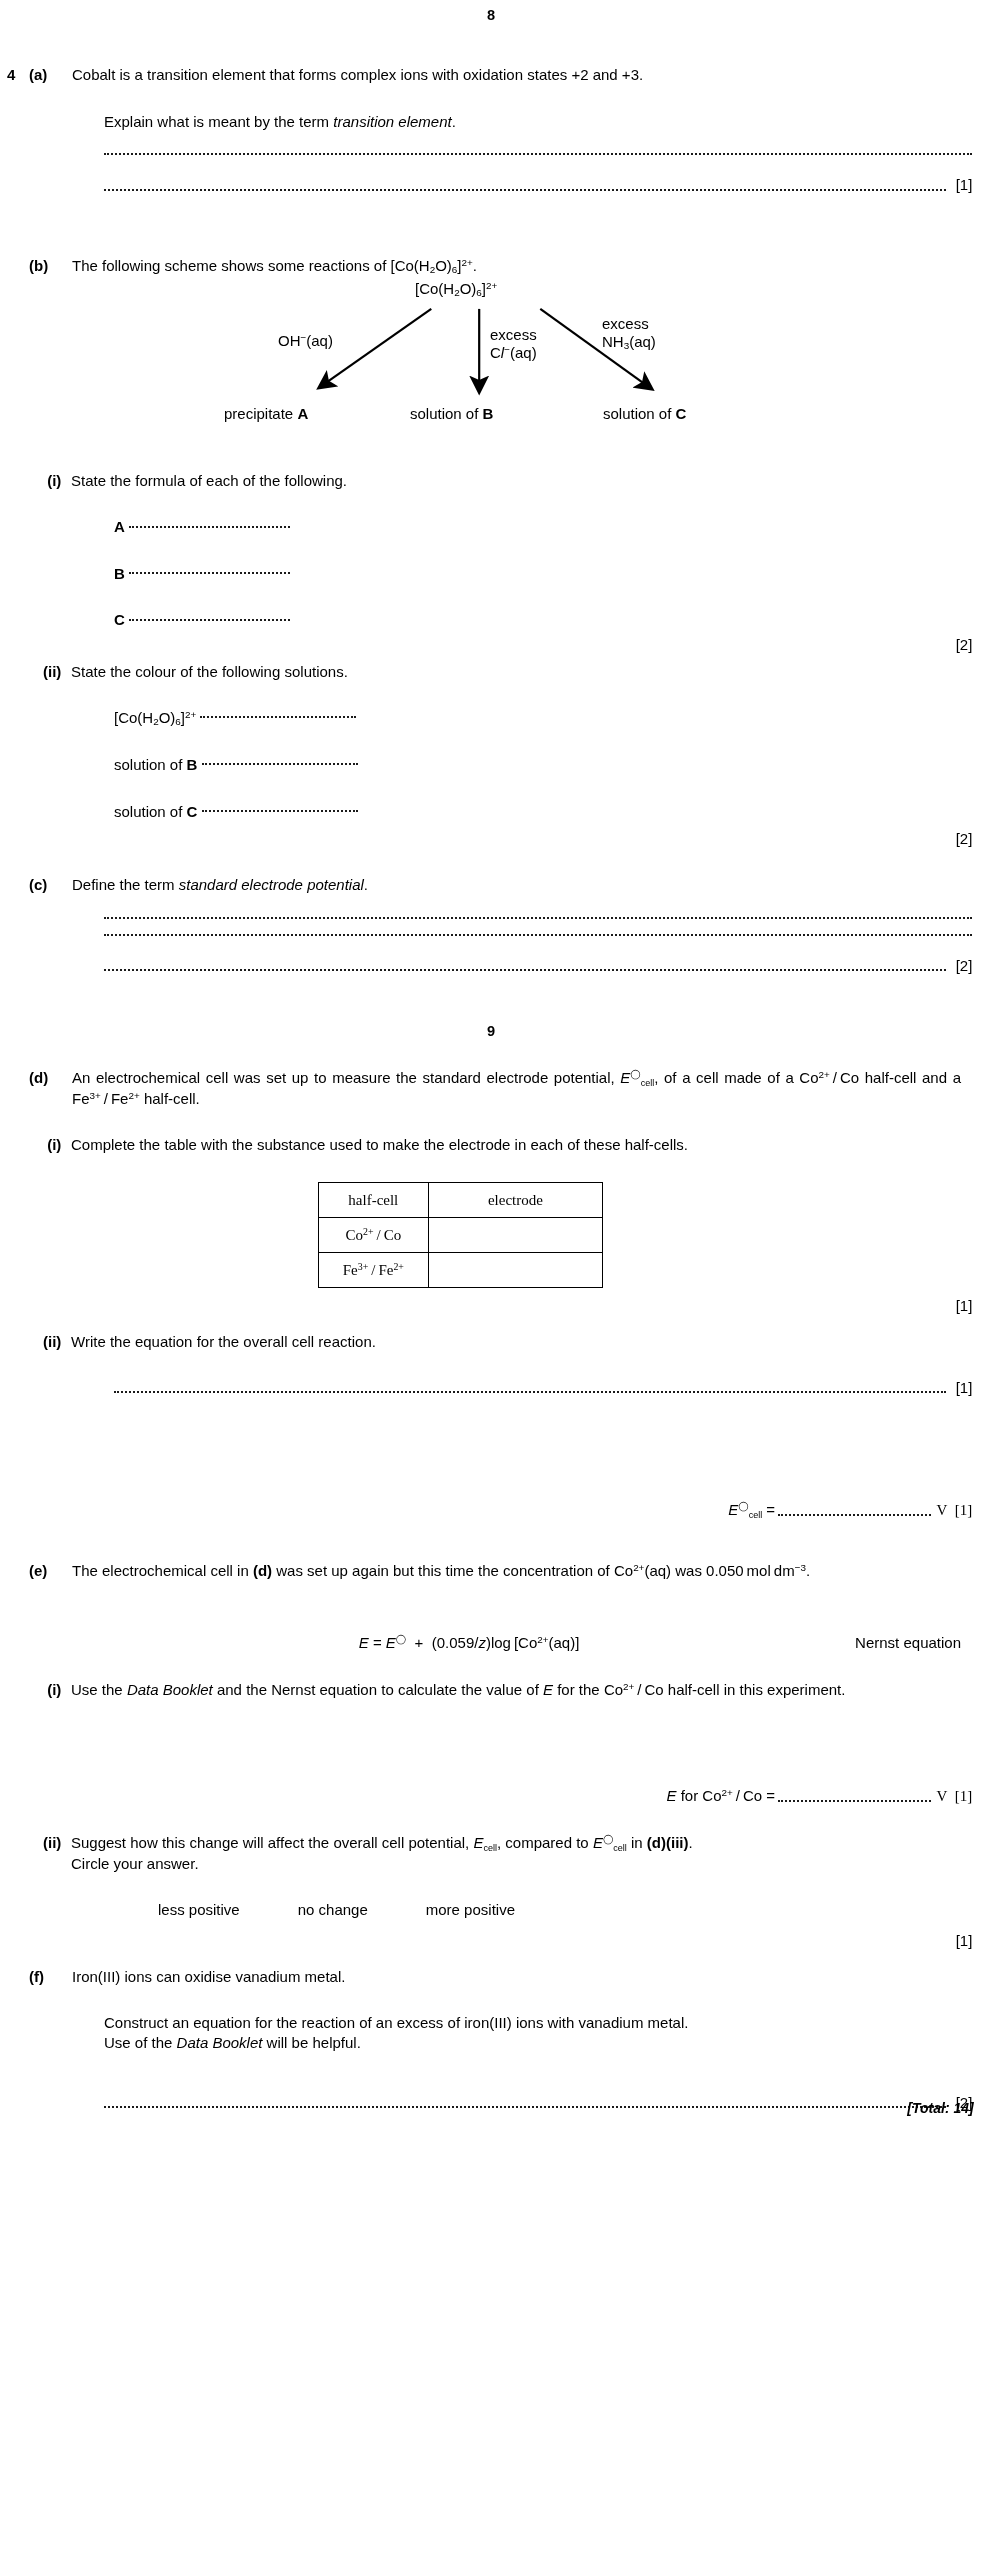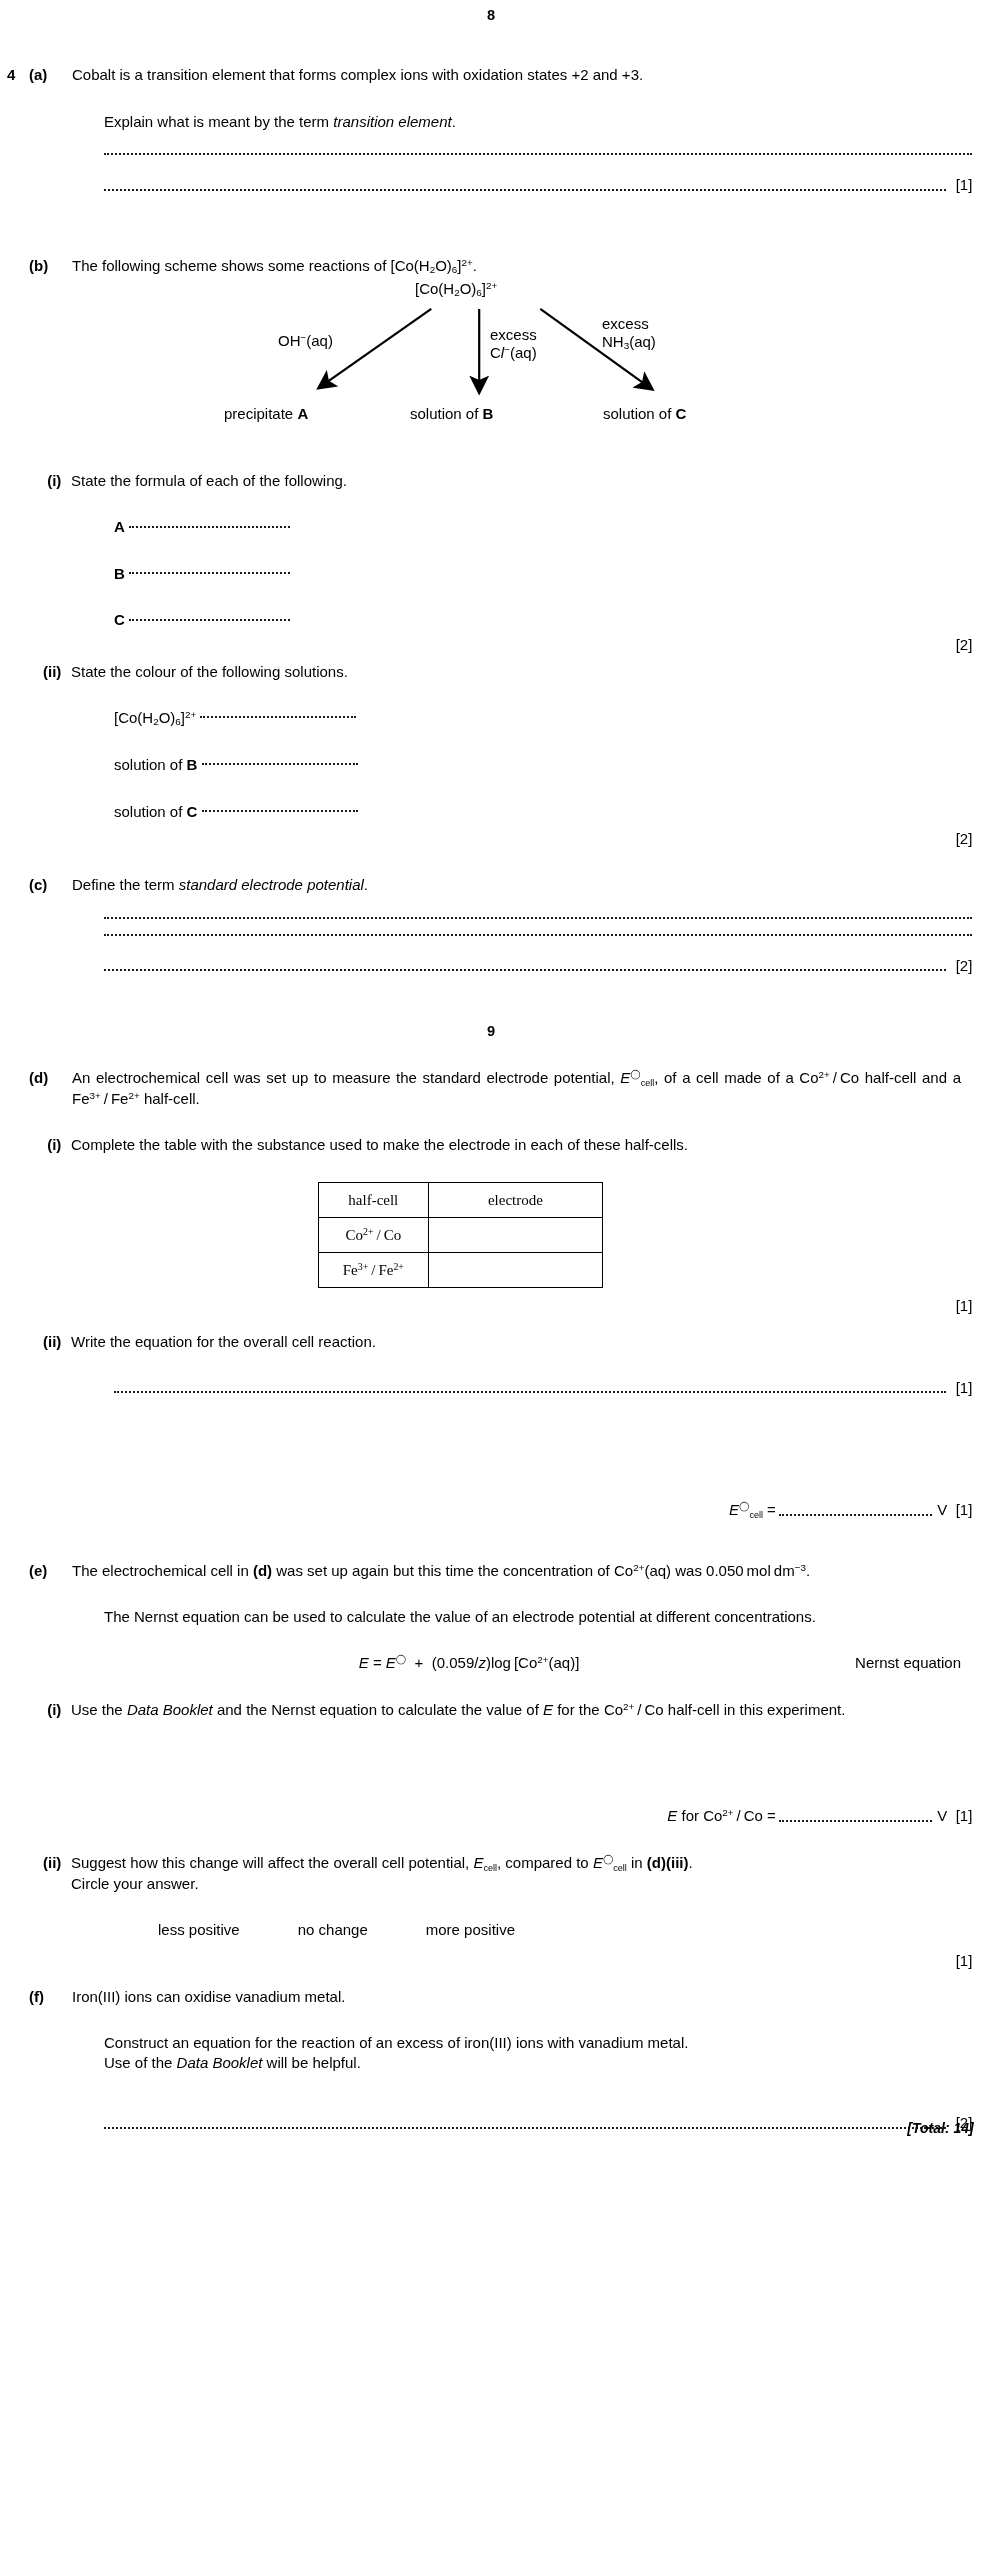--- a/index.html
+++ b/index.html
@@ -134,21 +134,21 @@
     padding-right: 9.7px;
   }
   .answer-right .lead { white-space: nowrap; padding-right: 2.8px; }
   .answer-right .dd {
     width: 153px;
     border-bottom: 2.1px dotted #1a1a1a;
     height: 0;
     position: relative;
     top: -4.9px;
   }
-  .answer-right .tail { white-space: nowrap; padding-left: 5.6px; }
+  .answer-right .tail { white-space: nowrap; padding-left: 5.6px; font-family: Liberation Serif, serif; }
 
   .choices {
     display: flex;
     gap: 58px;
     margin-left: 158px;
   }
 
   .esub {
     display: inline-block;
     position: relative;
@@ -399,21 +399,20 @@
   <div class="spacer-l"></div>
 
   <div class="row">
     <div class="qnum"></div>
     <div class="part">(e)</div>
     <div class="body-text just">The electrochemical cell in <b>(d)</b> was set up again but this time the concentration of Co<sup>2+</sup>(aq) was 0.050 mol dm<sup>−3</sup>.</div>
   </div>
 
   <div class="spacer-m"></div>
 
-  <div class="ind-a just" style="padding-right:23.6px;">The Nernst equation can be used to calculate the value of an electrode potential at different concentrations.</div>
 
   <div class="spacer-m"></div>
 
   <div class="nernst-row">
     <div class="nernst-eq"><i>E</i> = <i>E</i><span style="font-size:0.62em; vertical-align:0.62em;">◯</span>&nbsp; +&nbsp; (0.059/<i>z</i>)log [Co<sup>2+</sup>(aq)]</div>
     <div class="nernst-name">Nernst equation</div>
   </div>
 
   <div class="spacer-m"></div>
 

